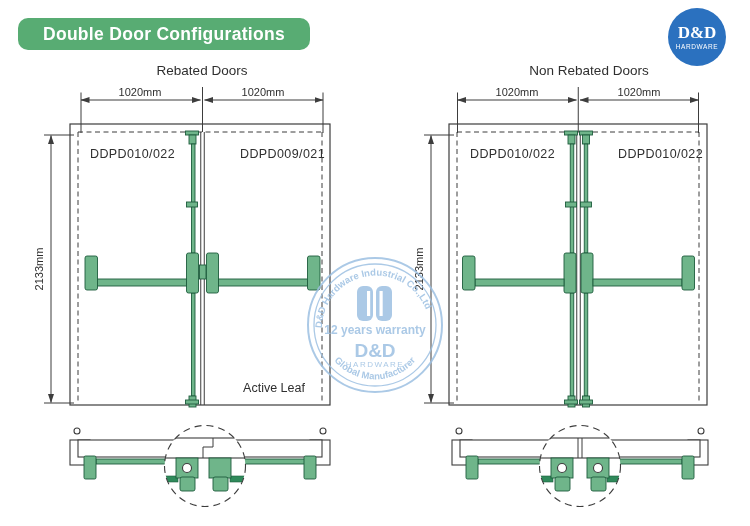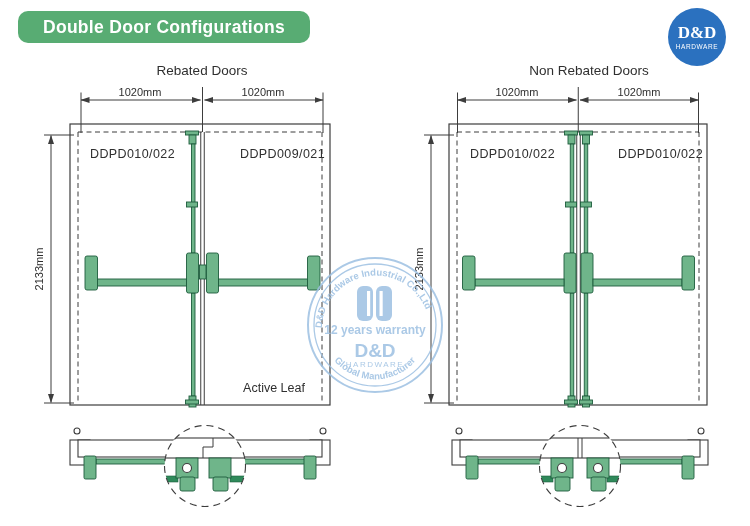--- a/index.html
+++ b/index.html
@@ -1,18 +1,18 @@
 <!DOCTYPE html>
 <html><head>
 <meta charset="utf-8">
 <style>
   html,body{margin:0;padding:0;background:#fff;}
   .stage{position:relative;width:750px;height:526px;background:#fff;overflow:hidden;
          font-family:"Liberation Sans",sans-serif;}
-  .header-pill{position:absolute;left:18px;top:11px;width:292px;height:32px;
+  .header-pill{position:absolute;left:18px;top:18px;width:292px;height:32px;
     background:#58AC73;border-radius:10px;color:#fff;font-size:17.5px;font-weight:bold;
     display:flex;align-items:center;justify-content:center;letter-spacing:.3px;}
   .logo{position:absolute;left:668px;top:8px;width:58px;height:58px;border-radius:50%;
     background:#2B71BF;color:#fff;display:flex;flex-direction:column;align-items:center;
     justify-content:center;}
   .logo .brand{font-family:"Liberation Serif",serif;font-weight:bold;font-size:17px;line-height:17px;}
   .logo .sub{font-size:6.5px;letter-spacing:.6px;margin-top:2px;}
   svg text{font-family:"Liberation Sans",sans-serif;fill:#2f2f2f;}
   .dim{font-size:11px;}
   .leaf{font-size:12.5px;letter-spacing:.4px;}

